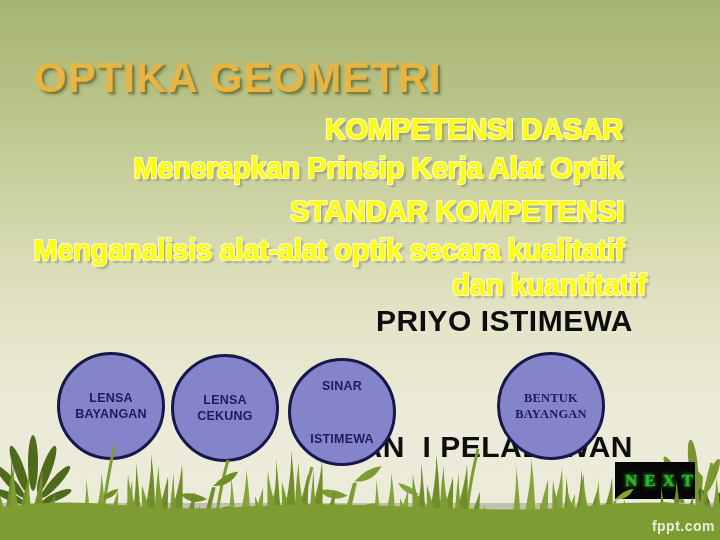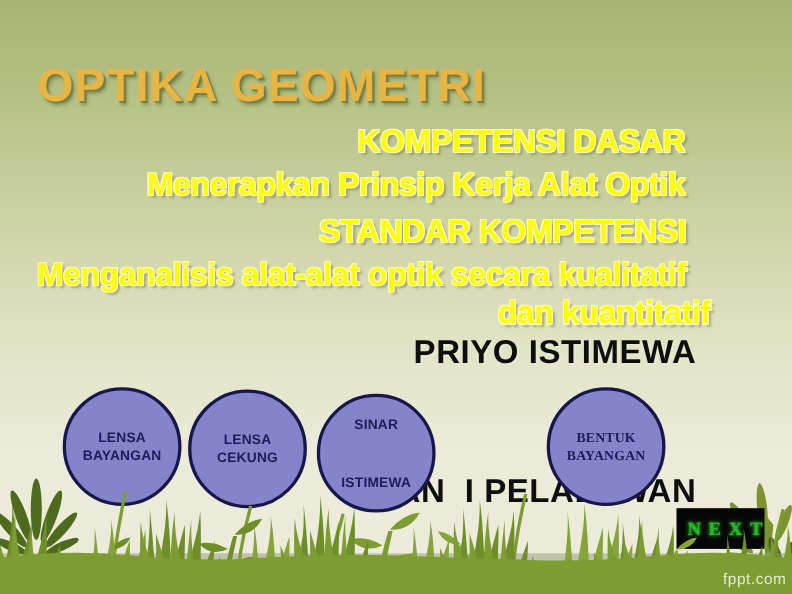--- a/index.html
+++ b/index.html
@@ -39,21 +39,21 @@
   .next-btn{
     position:absolute;left:615px;top:462px;width:80px;height:37px;z-index:5;
     background:#060606;border:none;cursor:pointer;
     display:flex;align-items:center;justify-content:center;
     font-family:"Liberation Serif",serif;font-weight:700;font-size:17px;
     letter-spacing:7px;padding-left:21px;color:#2bb52b;
     text-shadow:0 0 5px #3bd23b,0 0 2px #2bb52b;
   }
   .watermark{
     position:absolute;right:5px;top:518px;z-index:7;
-    font-size:14px;font-weight:400;letter-spacing:.5px;color:rgba(250,250,246,.85);
+    font-size:14px;font-weight:700;letter-spacing:.5px;color:rgba(250,250,246,.85);
   }
   .grass{position:absolute;left:0;top:415px;width:720px;height:125px;z-index:6;pointer-events:none;}
   .foliage{position:absolute;left:590px;top:415px;width:130px;height:125px;z-index:4;pointer-events:none;}
 </style>
 </head>
 <body>
 
 <div class="slide">
 
   <h1 class="title">OPTIKA GEOMETRI</h1>

